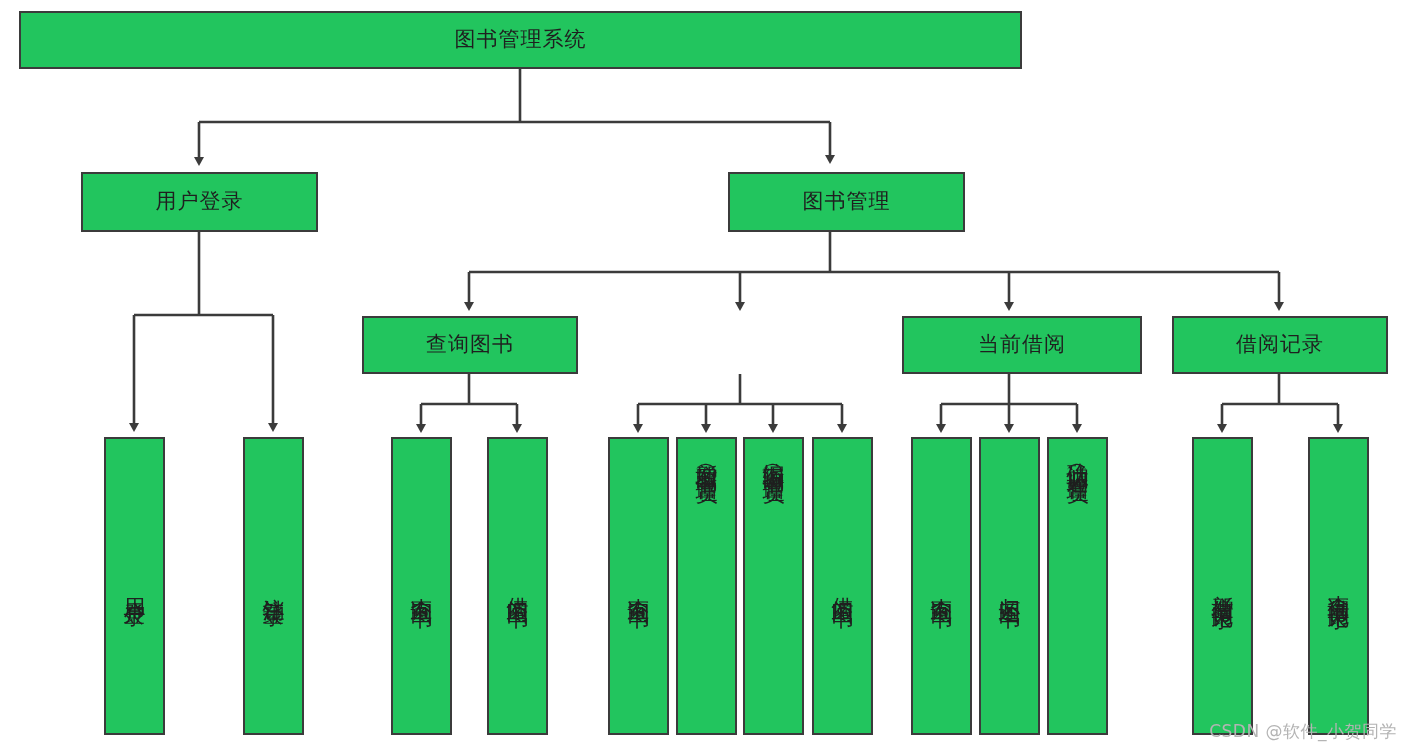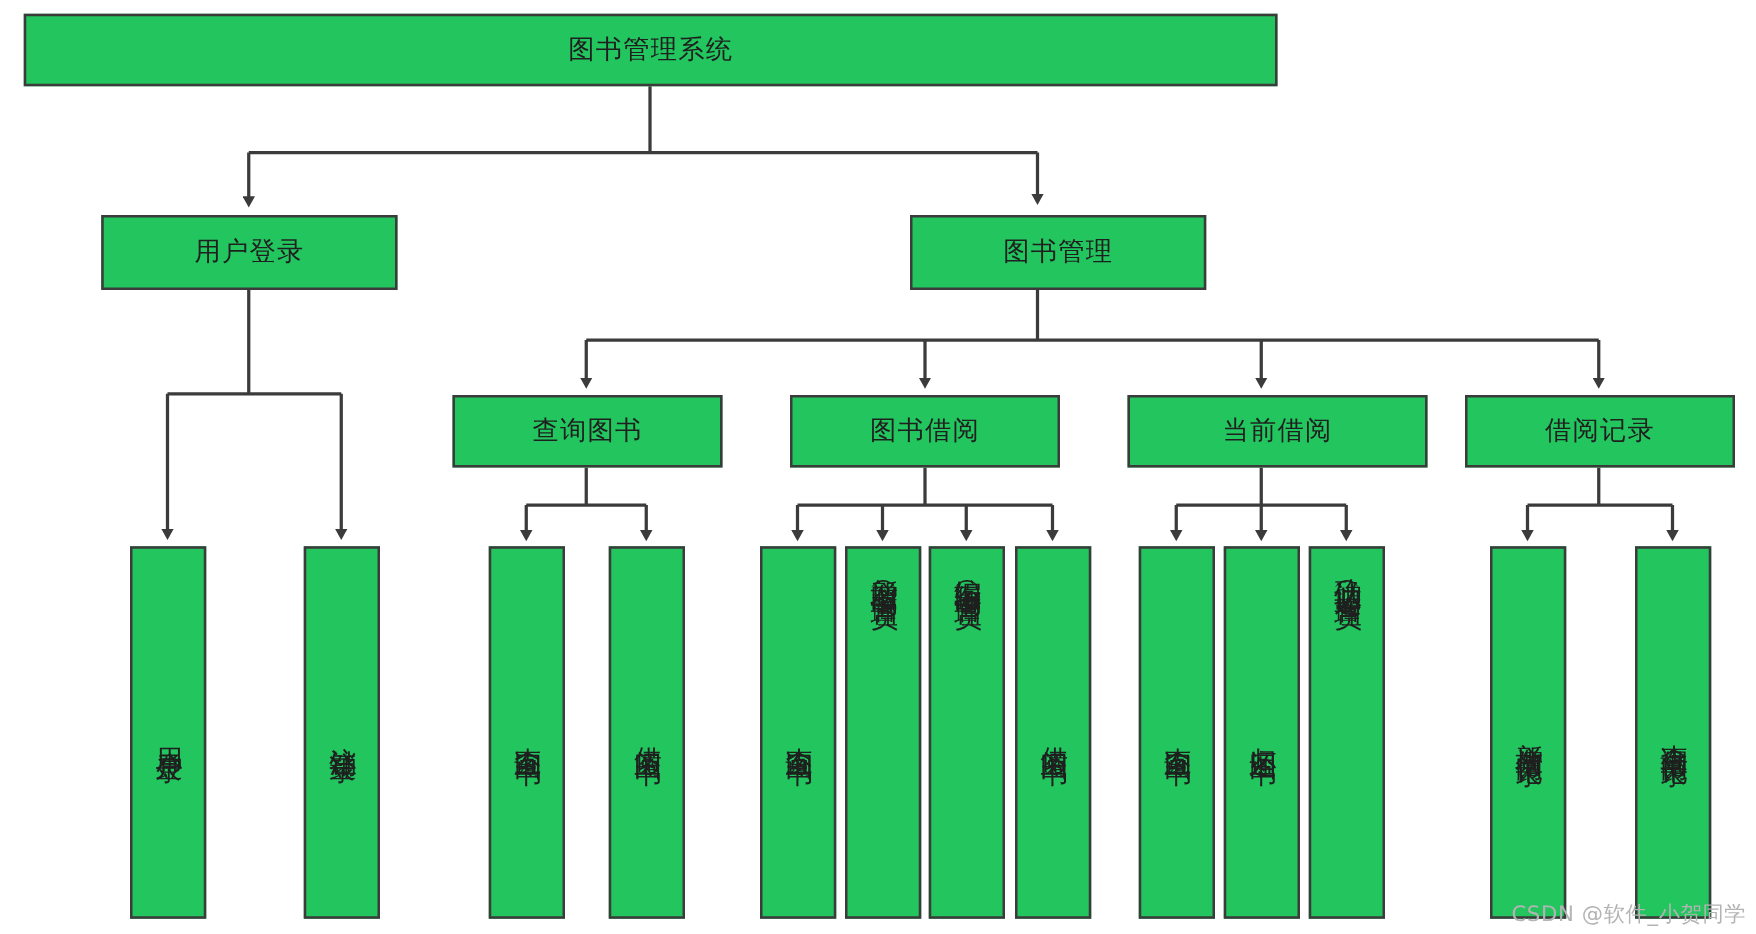--- a/index.html
+++ b/index.html
@@ -139,23 +139,20 @@
   </div>
 
   <div class="node horiz" style="left:728px; top:172px; width:237px; height:60px;">
     <span class="label">图书管理</span>
   </div>
 
   <div class="node horiz" style="left:362px; top:316px; width:216px; height:58px;">
     <span class="label">查询图书</span>
   </div>
 
-  <div class="node horiz" style="left:632px; top:316px; width:216px; height:58px;">
-    <span class="label">图书借阅</span>
-  </div>
 
   <div class="node horiz" style="left:902px; top:316px; width:240px; height:58px;">
     <span class="label">当前借阅</span>
   </div>
 
   <div class="node horiz" style="left:1172px; top:316px; width:216px; height:58px;">
     <span class="label">借阅记录</span>
   </div>
 
   <div class="node vert" style="left:104px; top:437px; width:61px; height:298px;">

